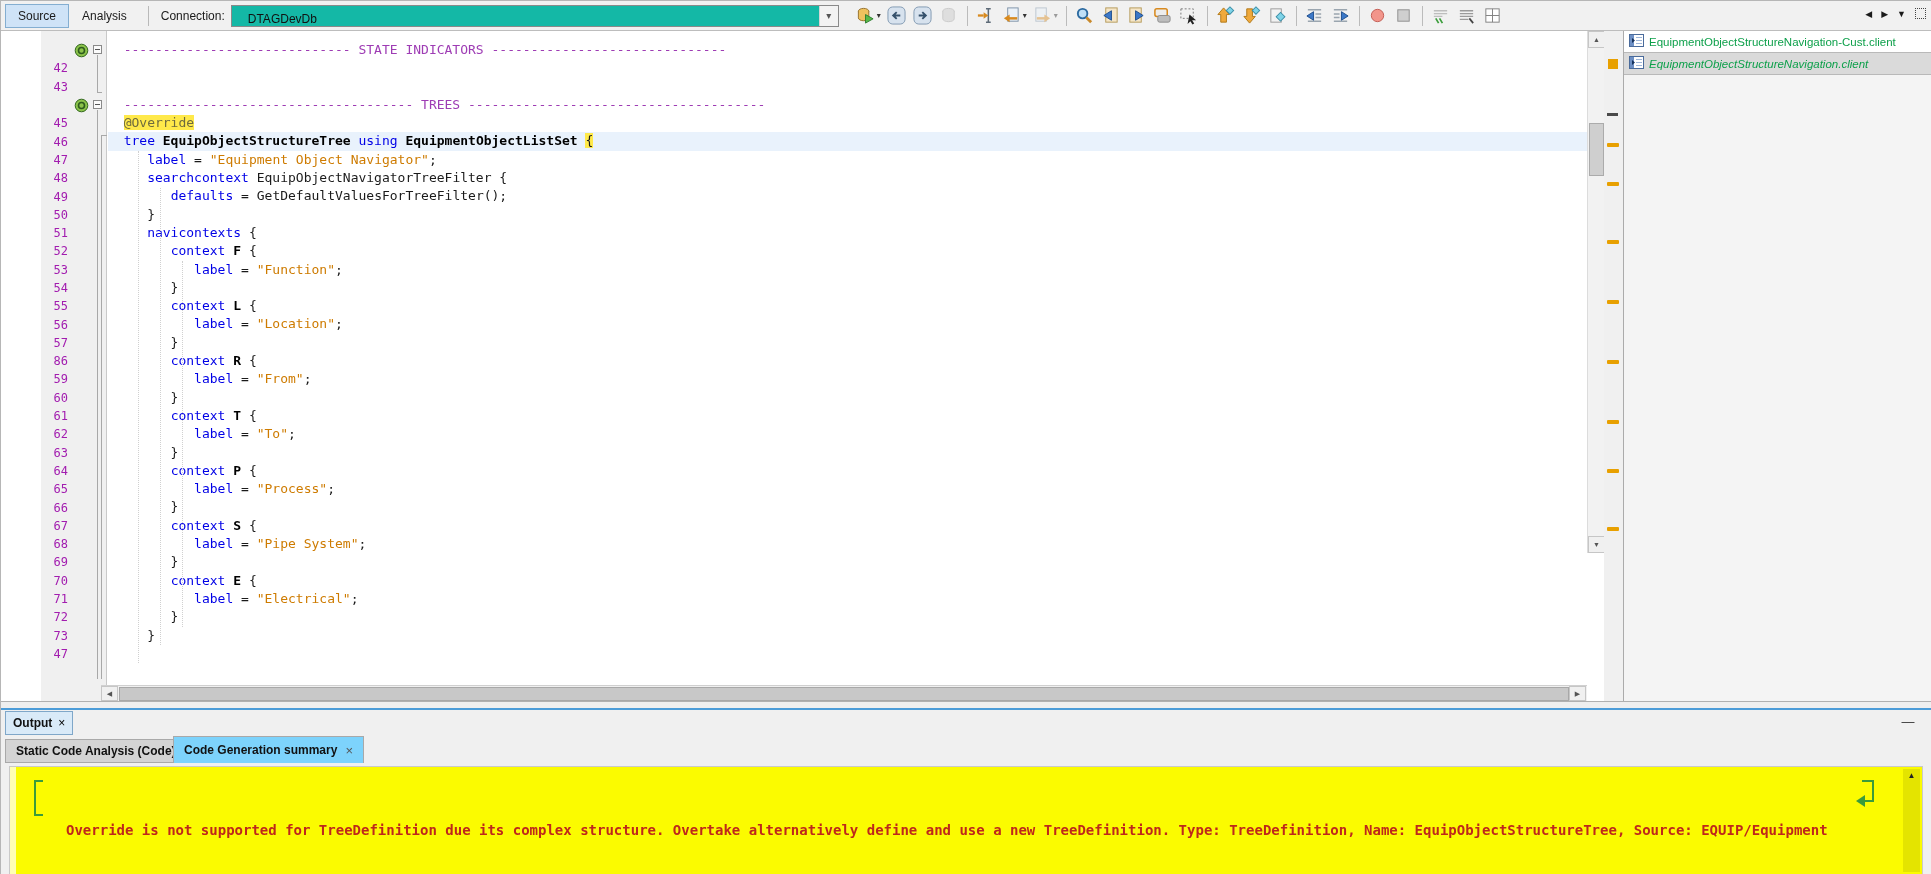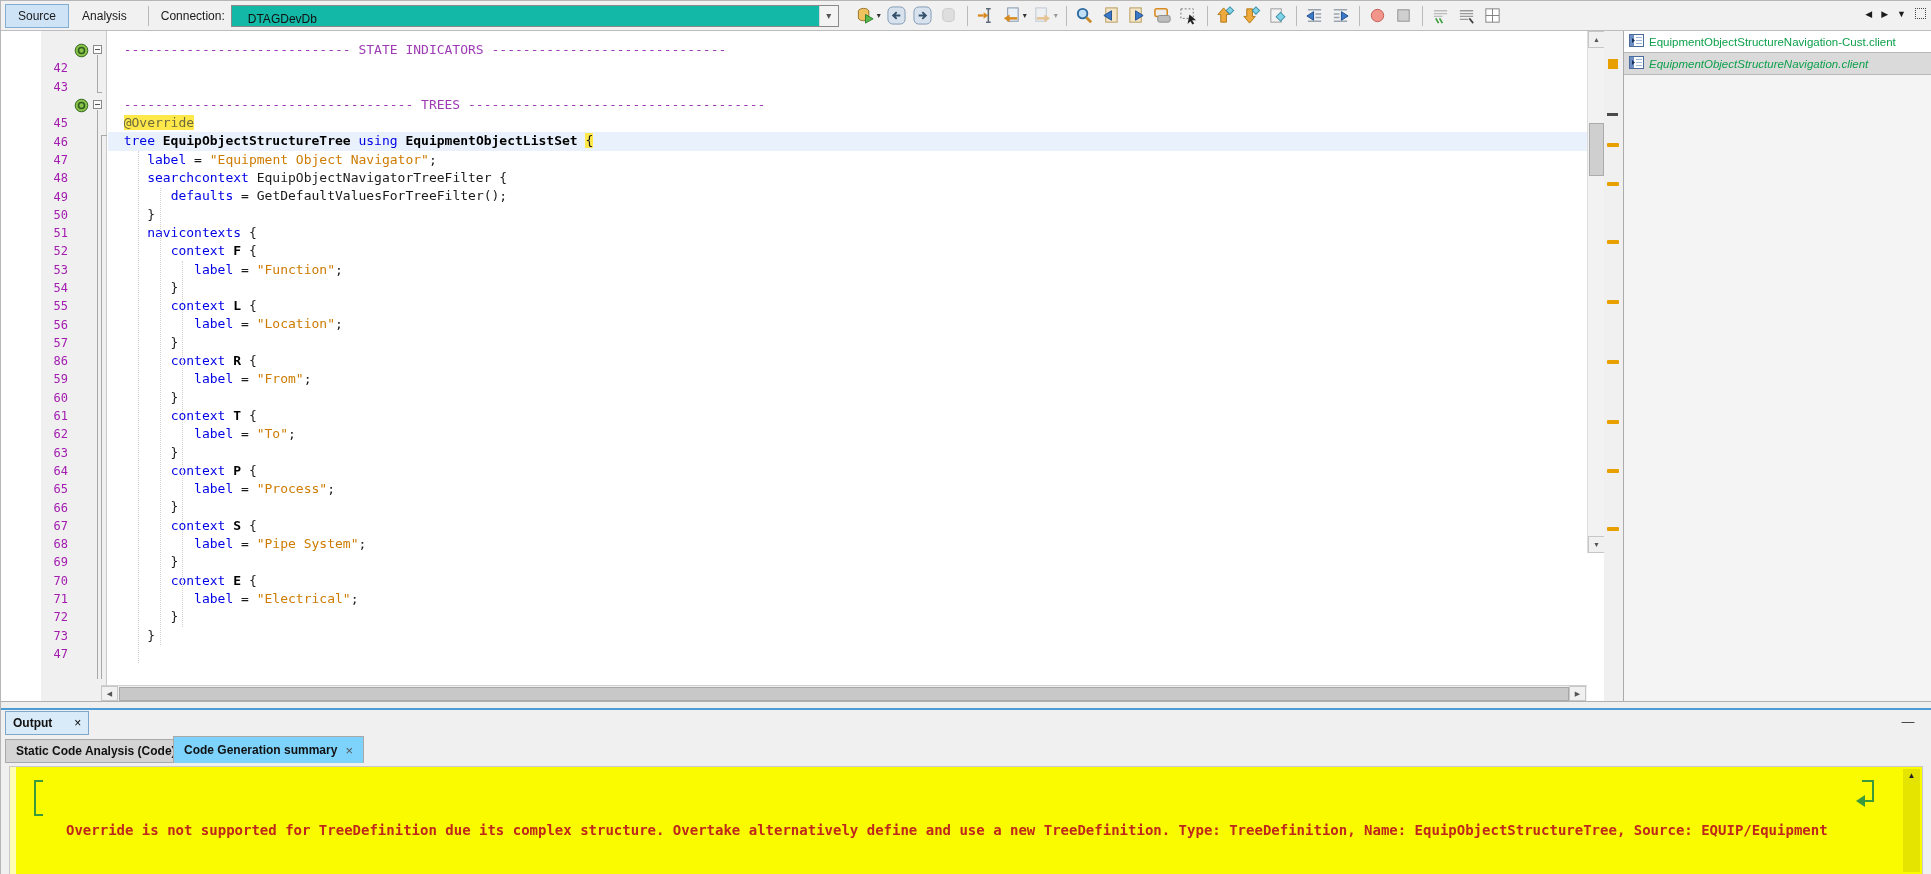--- a/index.html
+++ b/index.html
@@ -82,21 +82,21 @@
   .doc-tab .x { color:#444; font-size:13px; padding:0 2px; }
 
   
   .splitter { position:absolute; left:0; top:700px; width:1931px; height:7px; background:#efefef; border-top:1px solid #b0b0b0; }
 
   
   .output { position:absolute; left:0; top:707px; width:1931px; height:167px; background:#f0f0f0; }
   .output .focus-line { position:absolute; left:0; top:0; width:100%; height:2px; background:#4c9cd8; }
   .out-tabrow { position:absolute; left:0; top:2px; width:100%; height:25px; }
   .out-tab { position:absolute; left:4px; top:1px; height:24px; background:#d9eaf8; border:1px solid #7fa7c9;
-             display:flex; align-items:center; padding:0 7px; gap:22px; }
+             display:flex; align-items:center; padding:0 7px; gap:6px; }
   .out-tab .t { font-weight:bold; color:#111; }
   .minimize { position:absolute; right:12px; top:3px; width:24px; height:18px; border:none; background:transparent;
               color:#333; font-size:13px; line-height:14px; }
   .inner-tabrow { position:absolute; left:0; top:27px; width:100%; height:28px; }
   .inner-tab { position:absolute; display:flex; align-items:center; gap:8px; padding:0 10px; font-weight:bold;
                color:#111; font-size:12px; border:1px solid #a9a9a9; }
   .inner-tab.unsel { left:4px; top:4px; height:24px; background:#d4d4d4; }
   .inner-tab.sel { left:172px; top:1px; height:27px; background:#7dd3fc; border-bottom:none; }
   .inner-tab .x { font-weight:normal; color:#555; font-size:13px; }
   .out-content { position:absolute; left:0; top:55px; width:100%; height:112px; background:#f0f0f0; }

